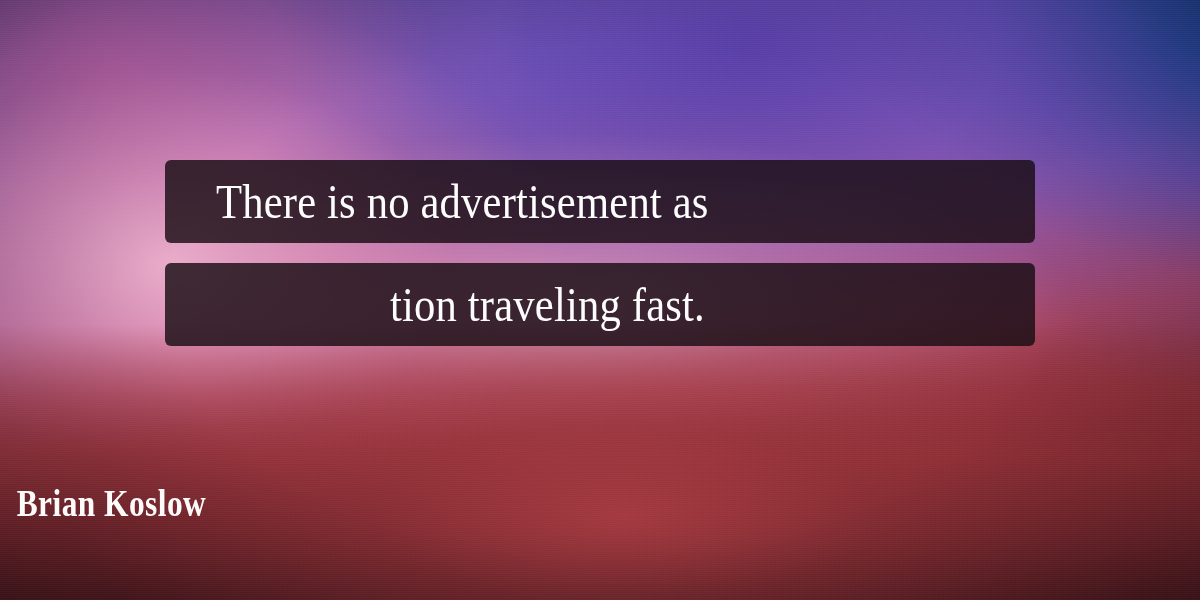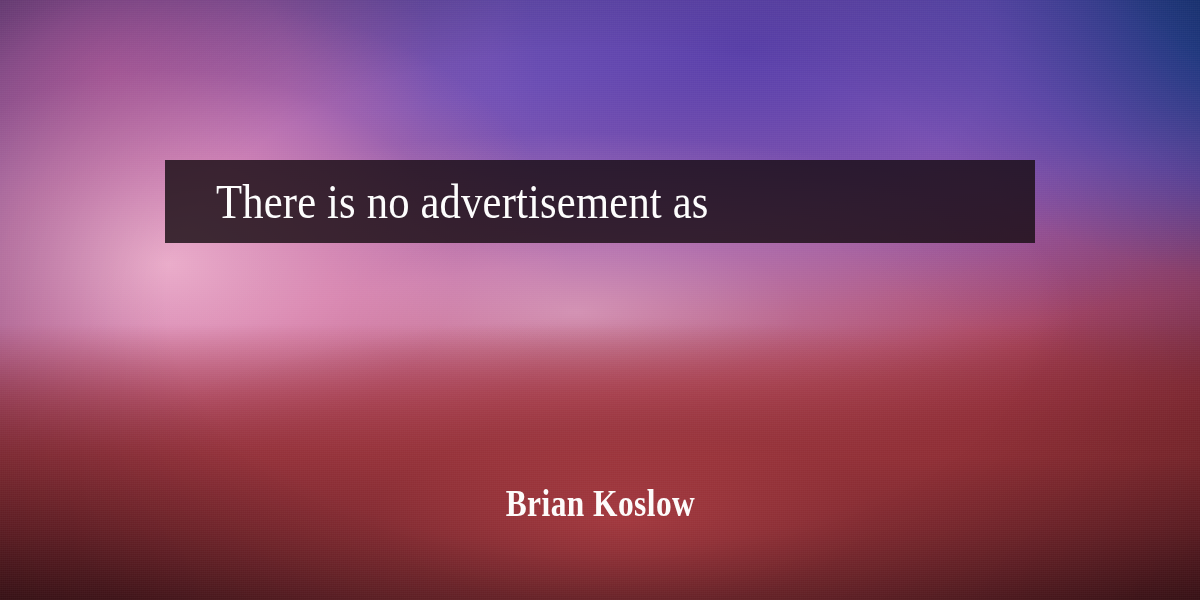--- a/index.html
+++ b/index.html
@@ -100,20 +100,21 @@
     width: 870px;
   }
   .quote-line {
     height: 83px;
     background: rgba(24, 14, 20, 0.82);
     display: flex;
     align-items: center;
     margin-bottom: 20px;
     box-sizing: border-box;
     padding: 8px 18px;
+    border-radius: 6px;
   }
   .quote-line:last-child { margin-bottom: 0; }
 
   .quote-text {
     font-family: "Liberation Serif", "DejaVu Serif", serif;
     font-size: 49px;
     line-height: 1;
     color: #fdfdfd;
     white-space: nowrap;
     transform: scaleX(0.87);
@@ -123,21 +124,20 @@
   .line-1 .quote-text { margin-left: 33px; }
   .line-2 .quote-text { margin-left: 33px; }
   .line-3 .quote-text { margin-left: 207px; }
 
   
   #author {
     position: absolute;
     left: 0;
     right: 0;
     top: 485px;
-    text-align: center;
   }
   #author-name {
     display: inline-block;
     font-family: "Liberation Serif", "DejaVu Serif", serif;
     font-weight: bold;
     font-size: 37px;
     line-height: 1;
     color: #fdfbfa;
     transform: scaleX(0.85);
     letter-spacing: 0.5px;
@@ -156,19 +156,22 @@
   <div class="bg-layer" id="bg-pink-mid"></div>
   <div class="bg-layer" id="bg-red"></div>
   <div class="bg-layer" id="bg-red-glow"></div>
   <div class="bg-layer" id="bg-vignette"></div>
   <div class="bg-layer" id="bg-noise"></div>
 
   <div id="quote-block">
     <div class="quote-line line-1">
       <span class="quote-text">There is no advertisement as</span>
     </div>
+    <div class="quote-line line-3">
+      <span class="quote-text">tion traveling fast.</span>
+    </div>
   </div>
 
   <div id="author">
     <span id="author-name">Brian Koslow</span>
   </div>
 
 </div>
 
 </body></html>

